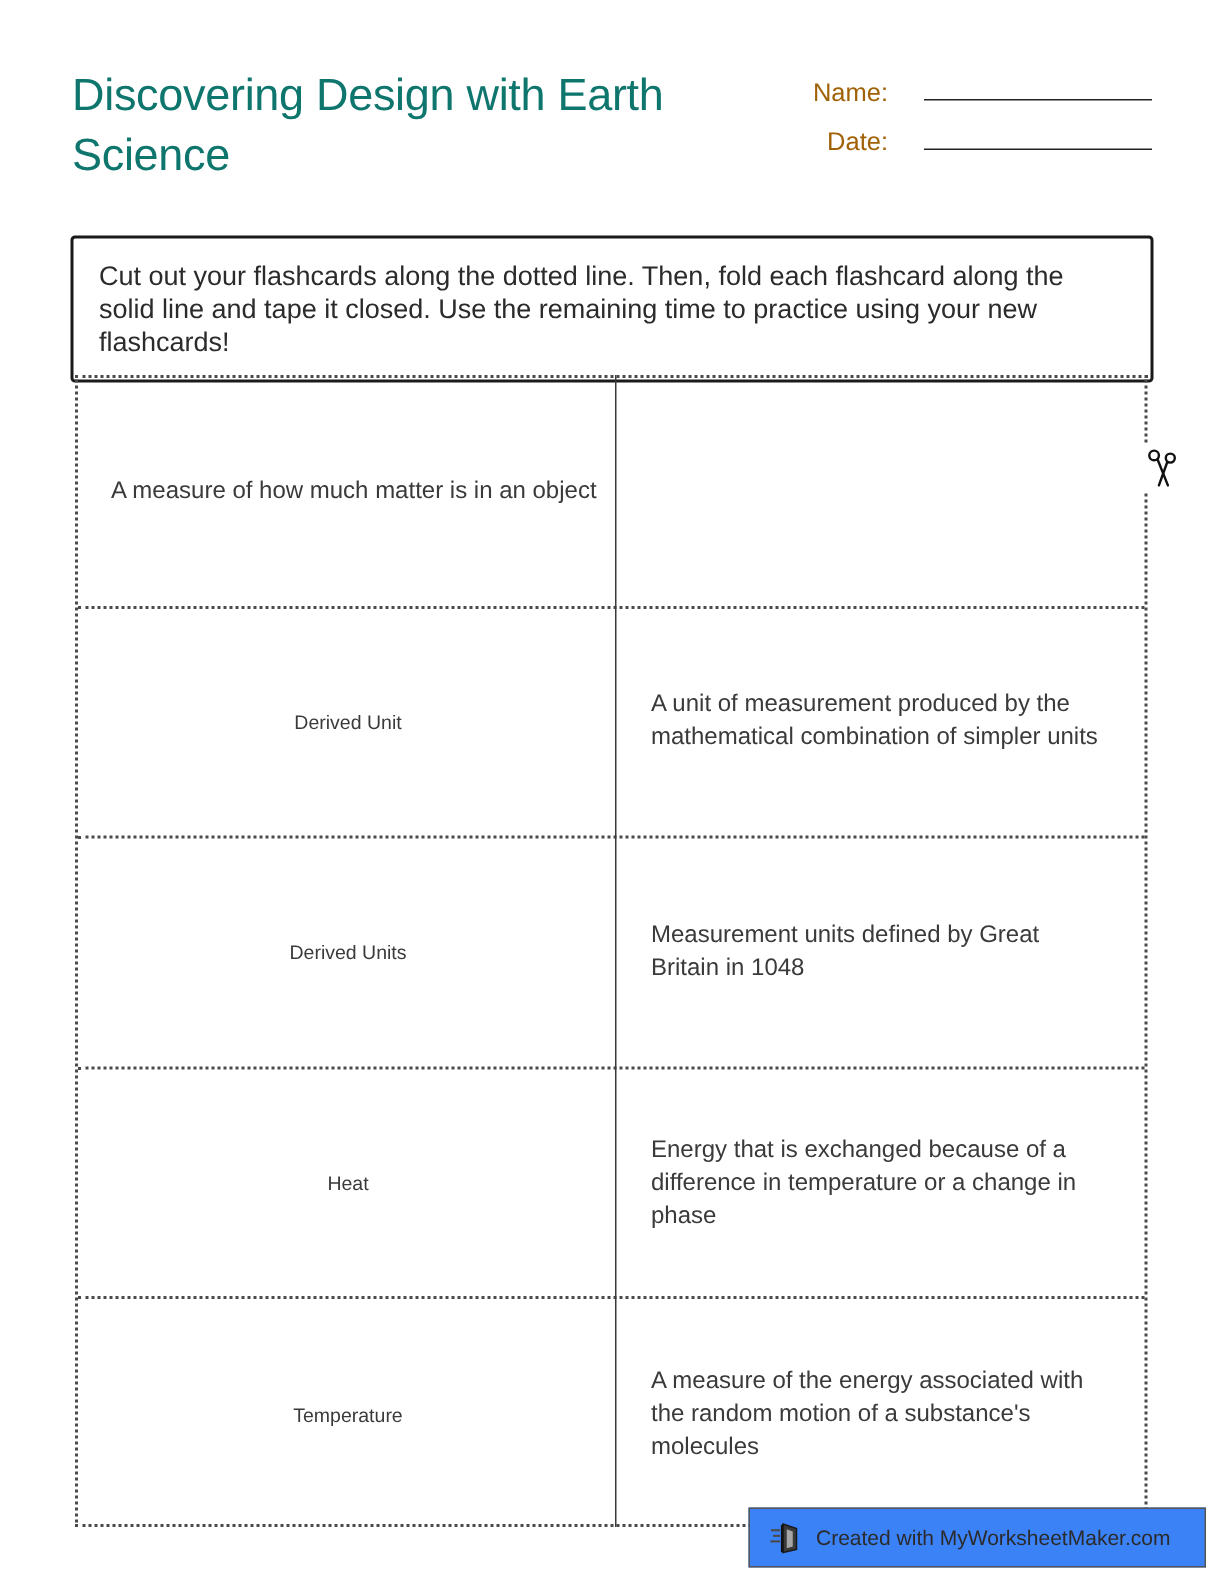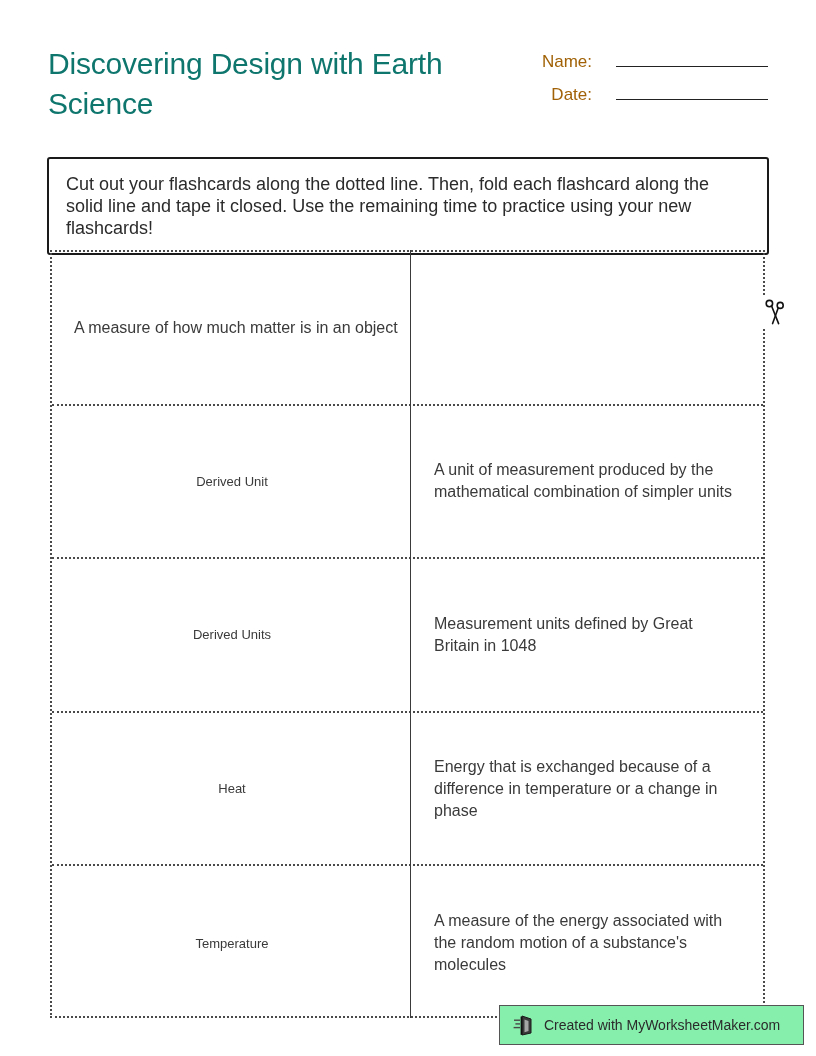--- a/index.html
+++ b/index.html
@@ -158,21 +158,21 @@
 
   
   .watermark {
     position: absolute;
     left: 499px;
     top: 1005px;
     width: 305px;
     height: 40px;
     box-sizing: border-box;
     border: 1.5px solid #555;
-    background: #86efac;
+    background: #3b82f6;
     display: flex;
     align-items: center;
     padding-left: 13px;
     z-index: 6;
   }
   .watermark-icon {
     width: 22px;
     height: 22px;
     margin-right: 9px;
     flex: 0 0 auto;

